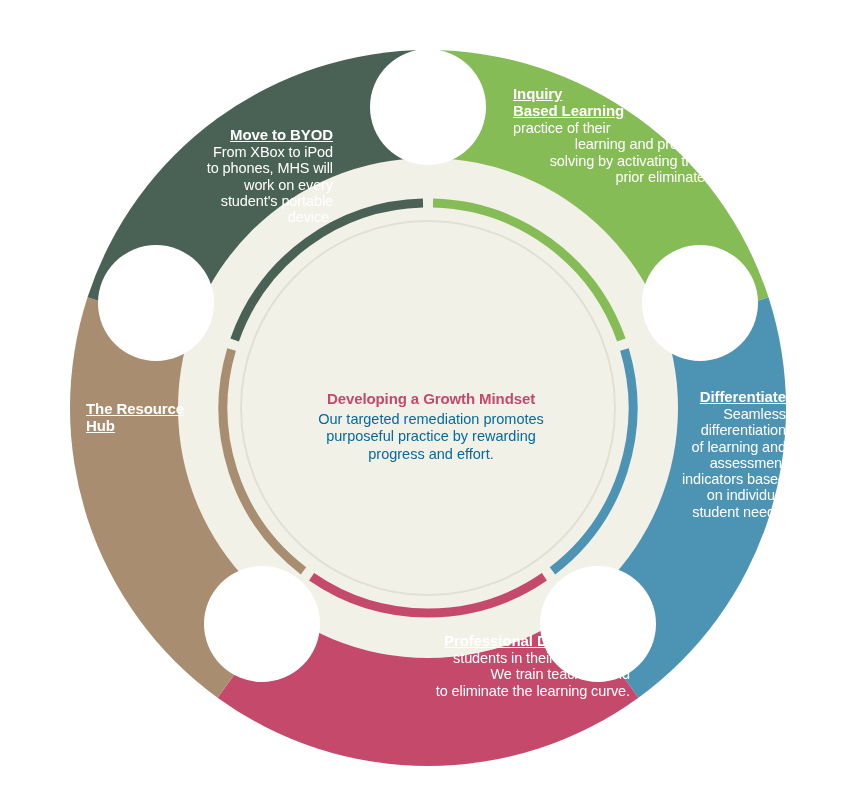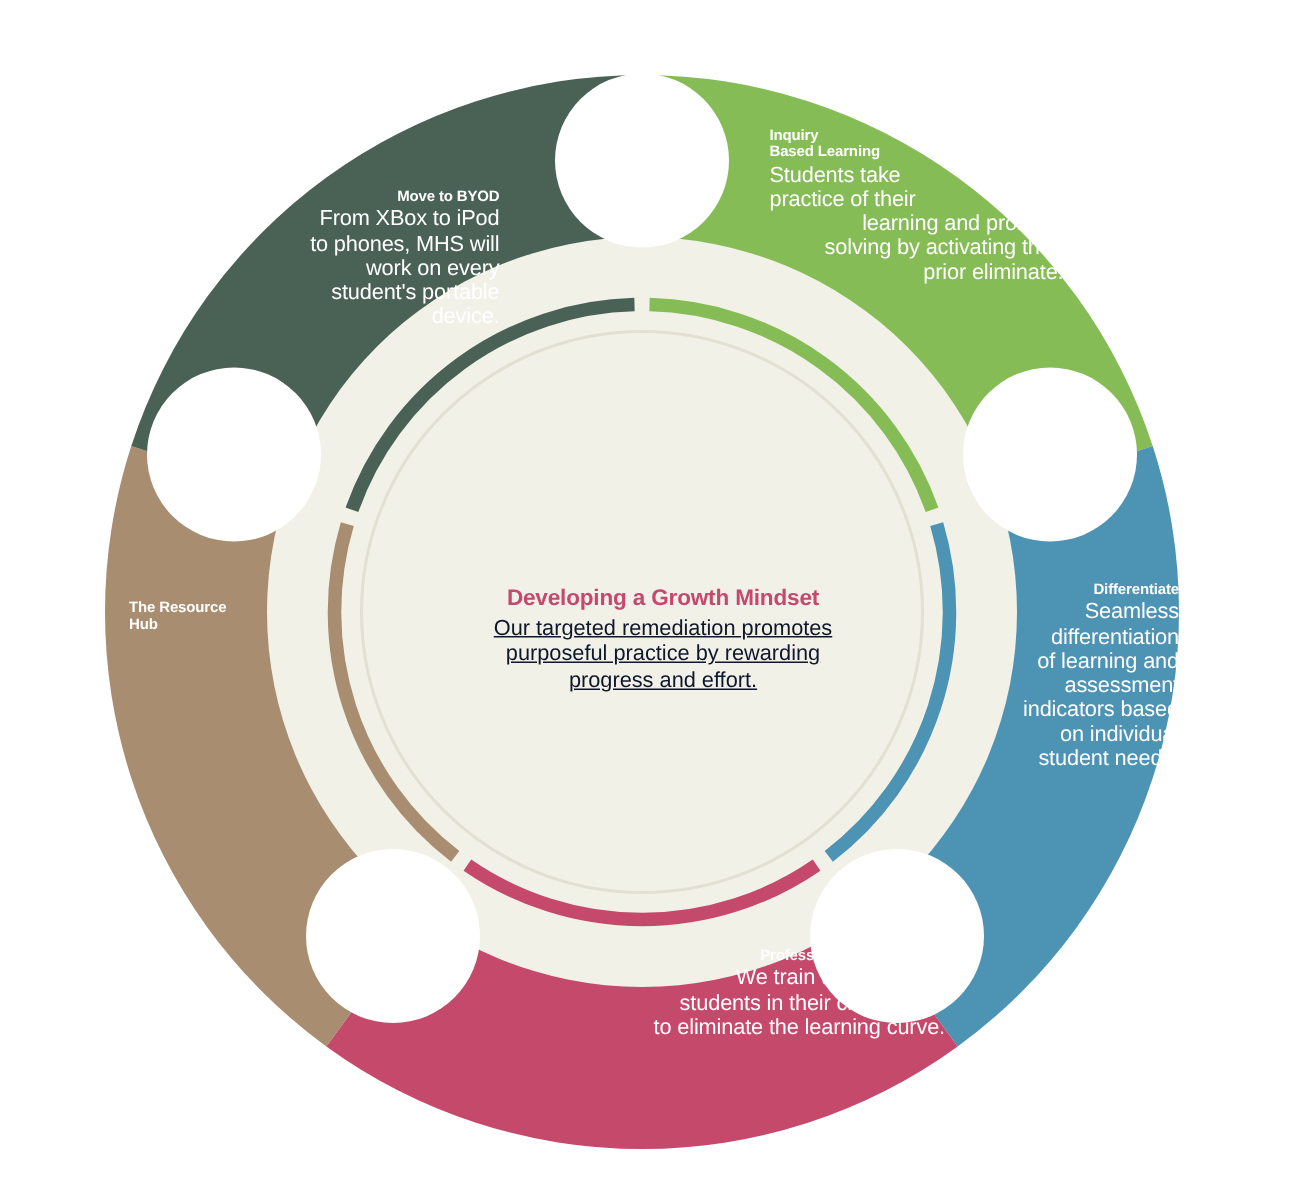--- a/index.html
+++ b/index.html
@@ -33,23 +33,24 @@
     color: #ffffff;
     font-family: "Liberation Sans", sans-serif;
     line-height: 1.12;
     font-size: 14.5px;
     letter-spacing: -0.1px;
     pointer-events: none;
   }
   .seg-title {
     display: block;
     font-weight: bold;
-    font-size: 10px;
+    font-size: 15px;
     line-height: 1.14;
     margin-bottom: 1px;
+    text-decoration: underline;
   }
   .seg-body {
     display: block;
     font-weight: normal;
   }
 
   
   #label-inquiry {
     left: 513px;
     top: 85px;
@@ -87,40 +88,39 @@
   #label-profdev {
     left: 340px;
     top: 632px;
     width: 290px;
     text-align: right;
   }
 
   
   #center-block {
     position: absolute;
-    left: 300px;
+    left: 289px;
     top: 390px;
     width: 284px;
     text-align: center;
     pointer-events: none;
   }
   #center-title {
     display: block;
     color: #c4496b;
     font-weight: bold;
     font-size: 15px;
     letter-spacing: -0.1px;
     margin-bottom: 4px;
   }
   #center-body {
     display: block;
-    color: #0f172a;
+    color: #0369a1;
     font-size: 14.5px;
     line-height: 1.2;
-    text-decoration: underline;
   }
 </style>
 </head>
 <body>
 
 <div id="infographic-root">
 
   <svg id="wheel" viewBox="0 0 860 786" xmlns="http://www.w3.org/2000/svg">
     <g id="outer-ring-group">
         <path d="M 428 50 A 358 358 0 0 1 768.478232833665 297.37191601376884 L 428 408 A 0 0 0 0 0 428 408 Z" fill="#86bc55"></path>
@@ -150,21 +150,20 @@
         <circle cx="156" cy="303" r="58" fill="#ffffff"></circle>
       </g>
   </svg>
 
   <div class="seg-label" id="label-inquiry">
     <span class="seg-title">
       <span>Inquiry</span><br>
       <span>Based Learning</span>
     </span>
     <span class="seg-body">
-      <span style="display:block;text-align:left">Students take</span>
       <span style="display:block;text-align:left">practice of their</span>
       <span style="display:block;text-align:right">learning and problem</span>
       <span class="ln-ind1">solving by activating their</span>
       <span class="ln-ind2">prior eliminate.</span>
     </span>
   </div>
 
   <div class="seg-label" id="label-differentiate">
     <span class="seg-title">Differentiate</span>
     <span class="seg-body">
@@ -192,22 +191,22 @@
   <div class="seg-label" id="label-resource">
     <span class="seg-title">
       <span>The Resource</span><br>
       <span>Hub</span>
     </span>
   </div>
 
   <div class="seg-label" id="label-profdev">
     <span class="seg-title">Professional Development</span>
     <span class="seg-body">
+      <span style="display:block">students in their classrooms</span>
       <span style="display:block">We train teachers and</span>
-      <span style="display:block">students in their classrooms</span>
       <span style="display:block">to eliminate the learning curve.</span>
     </span>
   </div>
 
   <div id="center-block">
     <span id="center-title">Developing a Growth Mindset</span>
     <span id="center-body">
       <span style="display:block">Our targeted remediation promotes</span>
       <span style="display:block">purposeful practice by rewarding</span>
       <span style="display:block">progress and effort.</span>

